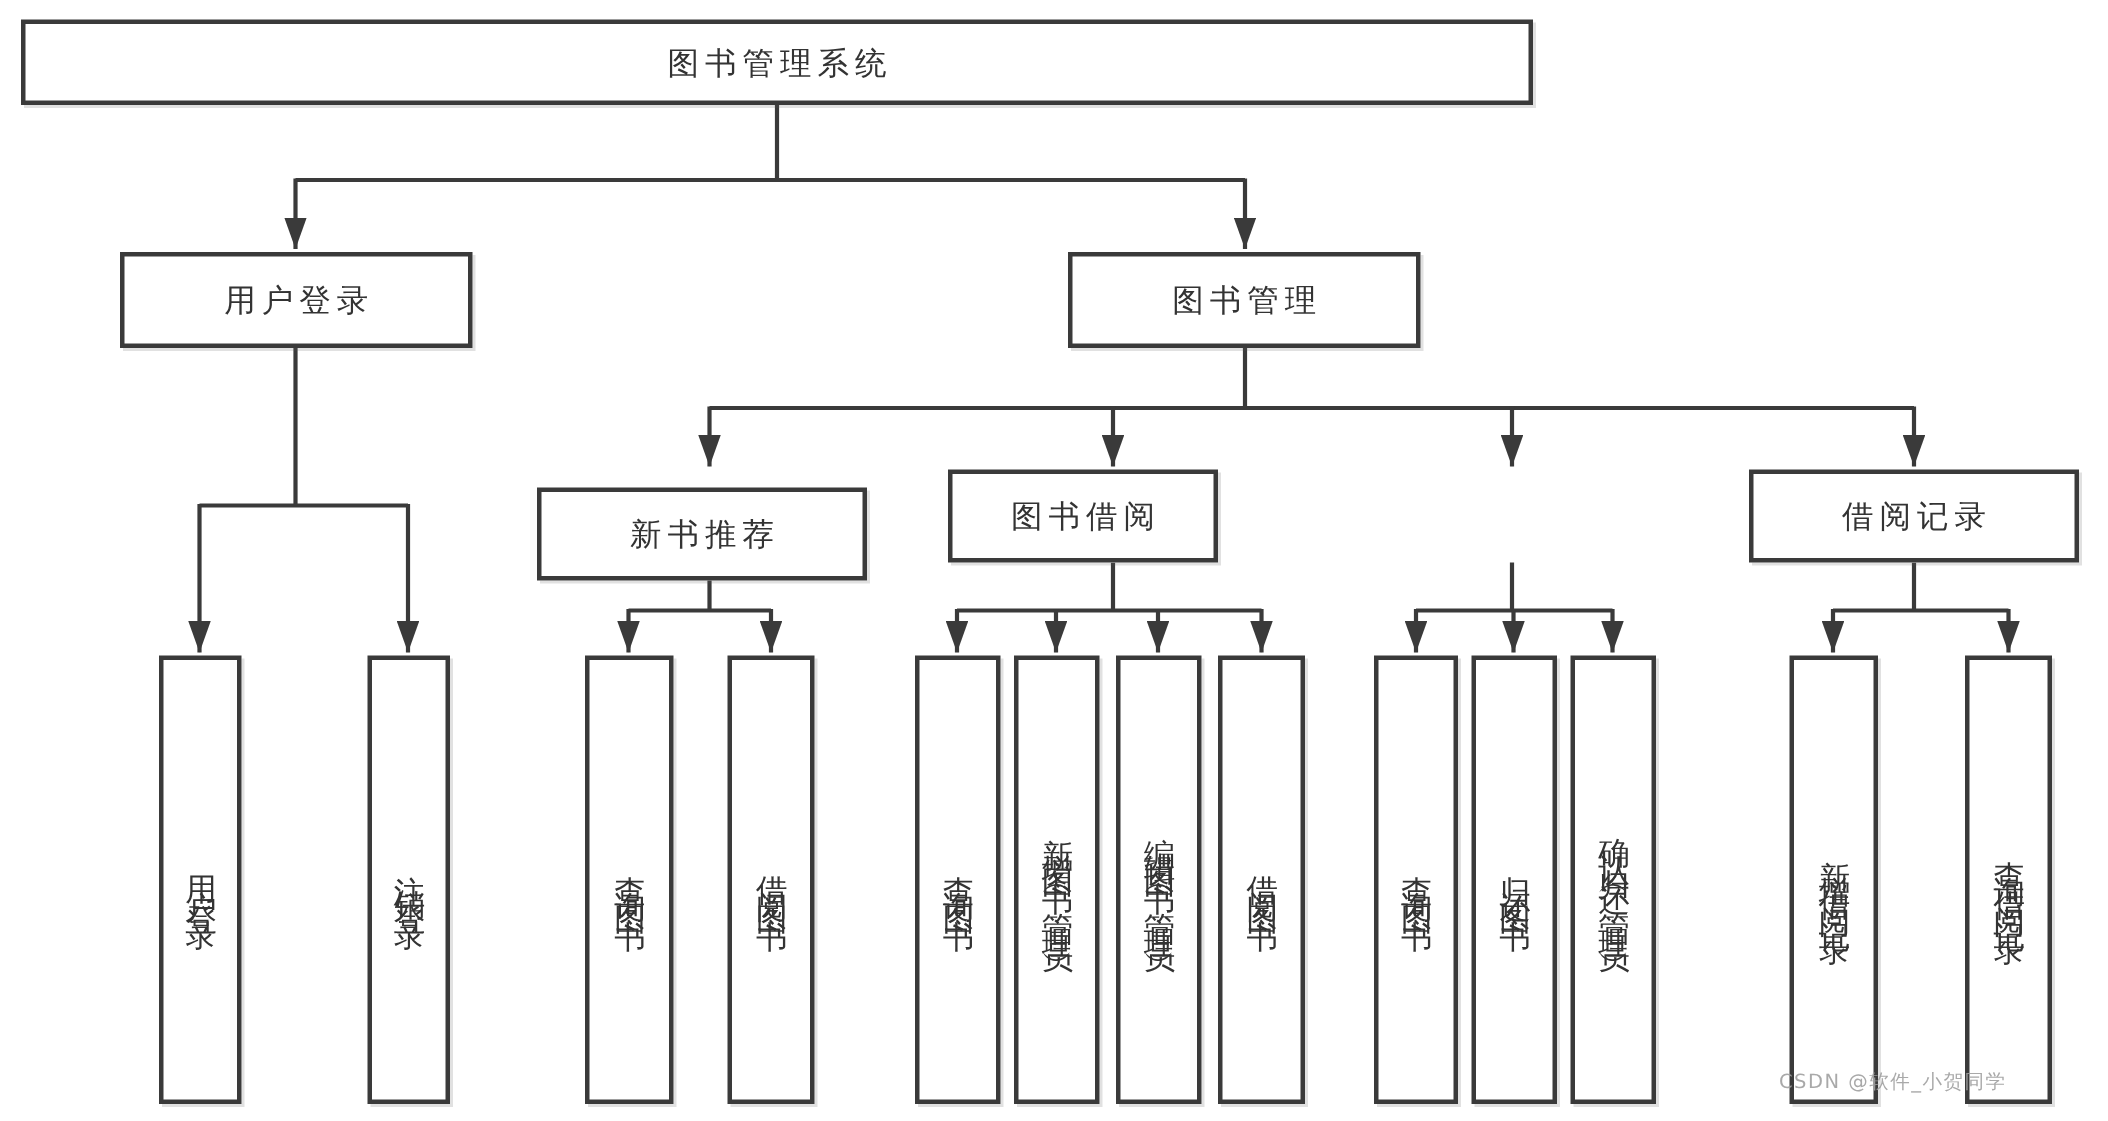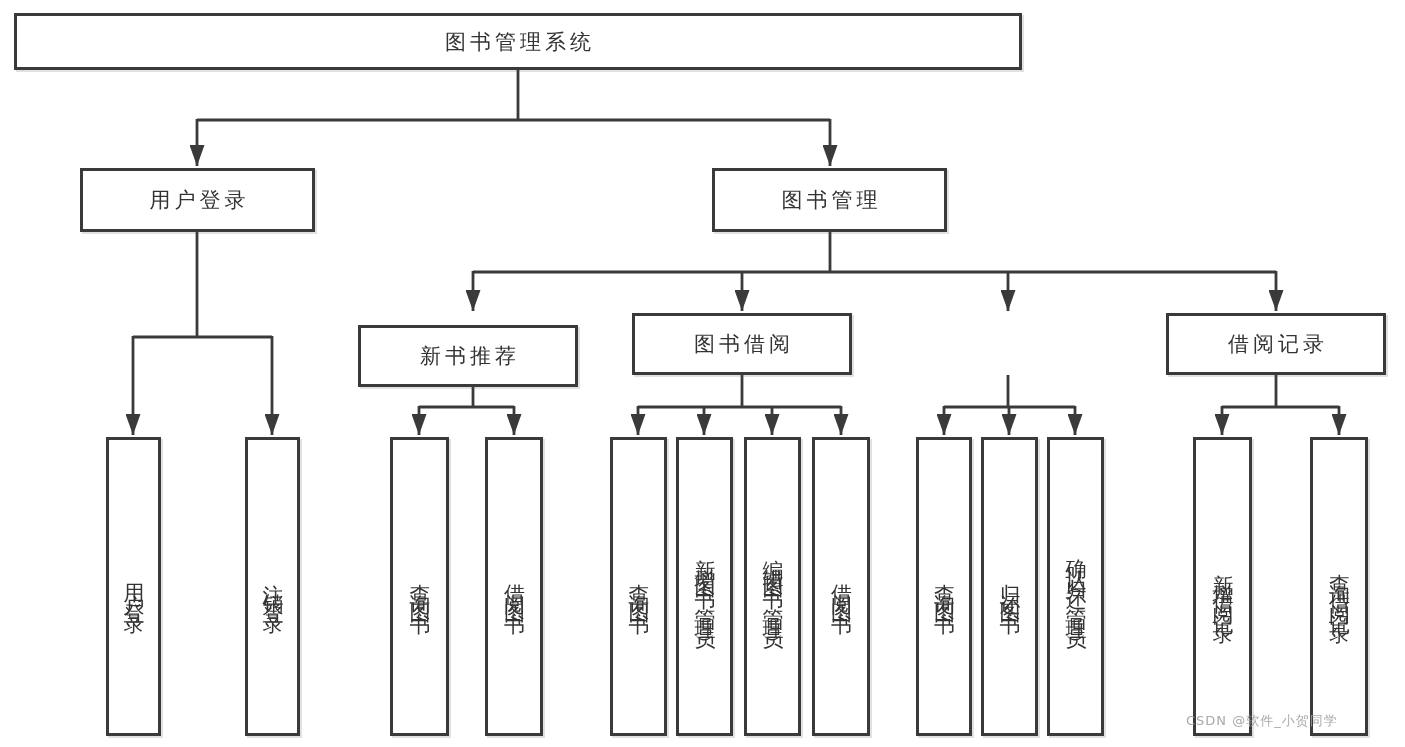--- a/index.html
+++ b/index.html
@@ -142,21 +142,21 @@
   <div class="box hbox" style="left:80px; top:168px; width:235px; height:64px;">
     <span>用户登录</span>
   </div>
   <div class="box hbox" style="left:712px; top:168px; width:235px; height:64px;text-align:center;">
     <span>图书管理</span>
   </div>
 
   <div class="box hbox" style="left:358px; top:313px; width:220px; height:62px;margin-top:12px;">
     <span>新书推荐</span>
   </div>
-  <div class="box hbox" style="left:632px; top:313px; width:220px; height:62px;">
+  <div class="box hbox" style="left:632px; top:313px; width:180px; height:62px;">
     <span>图书借阅</span>
   </div>
   <div class="box hbox" style="left:1166px; top:313px; width:220px; height:62px;">
     <span>借阅记录</span>
   </div>
 
   <div class="box vbox" style="left:106px; top:437px; width:55px; height:299px;">
     <span>用户登录</span>
   </div>
   <div class="box vbox" style="left:245px; top:437px; width:55px; height:299px;">

